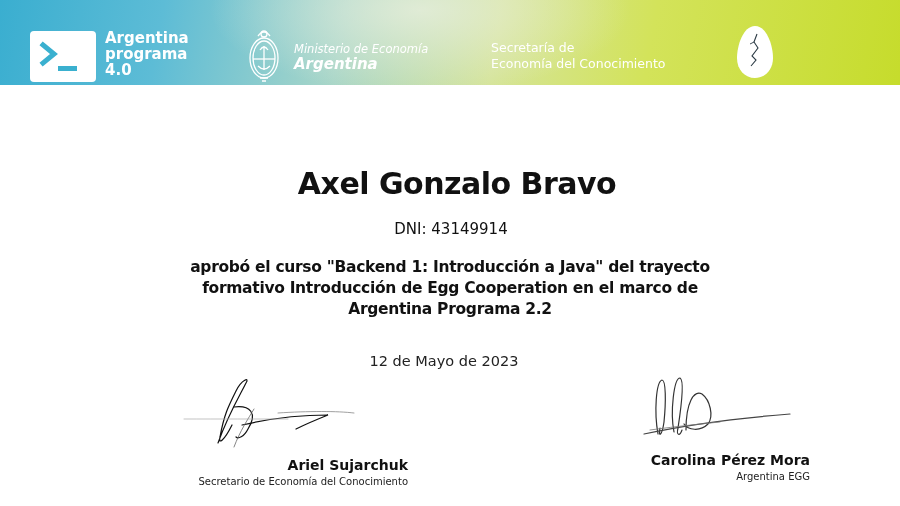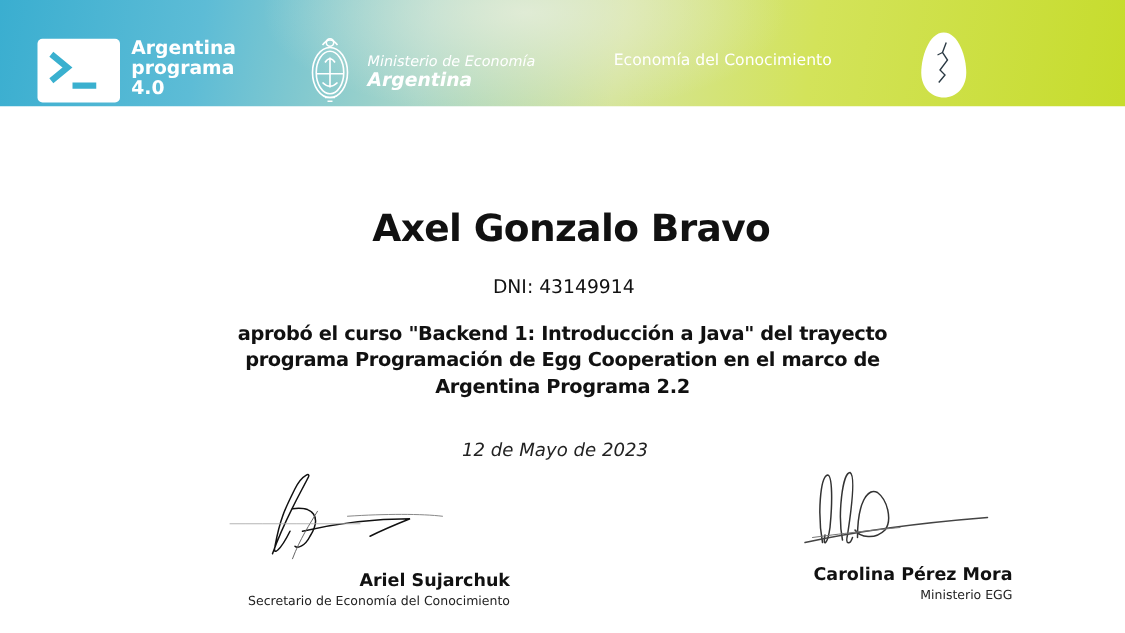--- a/index.html
+++ b/index.html
@@ -46,21 +46,21 @@
     position:absolute; left:0; top:220px; width:902px; text-align:center;
     font-size:15px; color:#111;
   }
   .desc {
     position:absolute; left:170px; top:257px; width:560px; text-align:center;
     font-size:15.5px; line-height:21px; font-weight:bold; color:#111;
     letter-spacing:-0.3px;
   }
   .date {
     position:absolute; left:0; top:353px; width:888px; text-align:center;
-    font-size:14.5px; color:#222;font-style:italic;
+    font-size:14.5px; color:#222;
   }
   .sig { position:absolute; }
   .sig1 { left:178px; top:375px; }
   .sig2 { left:630px; top:372px; }
   .sigblock { position:absolute; text-align:right; }
   .sigblock .nm { font-weight:bold; font-size:14px; color:#111; white-space:nowrap; }
   .sigblock .rl { font-size:10px; color:#222; white-space:nowrap; margin-top:3px; }
   .sb1 { left:160px; top:457px; width:248px; }
   .sb2 { left:590px; top:452px; width:220px; }
 </style>
@@ -92,37 +92,38 @@
       <path d="M14 40 Q20 46 26 40"></path>
       <path d="M16 52 L24 52 M18 55 L22 55"></path>
     </g>
   </svg>
   <div class="min-text">
     <div class="l1">Ministerio de Economía</div>
     <div class="l2">Argentina</div>
   </div>
 
   <div class="sec-text">
+    <div>Secretaría de</div>
     <div>Economía del Conocimiento</div>
   </div>
 
   <svg class="egg-icon" width="40" height="58" viewBox="0 0 40 58">
     <ellipse cx="20" cy="35" rx="15" ry="4" fill="rgba(120,140,20,0.25)"></ellipse>
     <path d="M20 2 C32 2 38 22 38 34 C38 46 30 54 20 54 C10 54 2 46 2 34 C2 22 8 2 20 2 Z" fill="#fff"></path>
     <path d="M22 10 L19 18 L23 24 L17 32 L21 36 L16 42" fill="none" stroke="#2b3a44" stroke-width="1.1"></path>
     <path d="M19 18 L15 20" fill="none" stroke="#2b3a44" stroke-width="0.9"></path>
   </svg>
 </div>
 
 <div class="name">Axel Gonzalo Bravo</div>
 <div class="dni">DNI: 43149914</div>
 
 <div class="desc">
   <div>aprobó el curso "Backend 1: Introducción a Java" del trayecto</div>
-  <div>programa Programación de Egg Cooperation en el marco de</div>
+  <div>formativo Introducción de Egg Cooperation en el marco de</div>
   <div>Argentina Programa 2.2</div>
 </div>
 
 <div class="date">12 de Mayo de 2023</div>
 
 <svg class="sig sig1" width="200" height="80" viewBox="0 0 200 80">
   <g fill="none" stroke="#111" stroke-width="1.2" stroke-linecap="round">
     <path d="M40 68 C50 40 62 20 68 8 C72 2 64 4 58 16 C50 32 46 40 42 62 C40 70 46 66 54 50"></path>
     <path d="M56 32 C72 30 80 38 70 54 C66 62 60 64 58 62"></path>
     <path d="M64 50 C90 44 120 40 150 40 C140 44 130 48 118 54"></path>
@@ -140,14 +141,14 @@
   <g fill="none" stroke="#333" stroke-width="1.2" stroke-linecap="round">
     <path d="M28 62 C24 40 26 10 32 8 C36 8 36 30 34 50 C32 64 28 66 30 56"></path>
     <path d="M44 60 C40 40 44 6 50 6 C54 8 52 30 48 56 C46 64 50 64 52 58"></path>
     <path d="M56 58 C56 30 64 18 72 22 C80 28 84 44 78 52 C70 60 58 58 54 52"></path>
     <path d="M14 62 C60 52 110 46 160 42" stroke="#444"></path>
     <path d="M20 58 C50 54 70 52 90 50" stroke="#777" stroke-width="0.8"></path>
   </g>
 </svg>
 <div class="sigblock sb2">
   <div class="nm">Carolina Pérez Mora</div>
-  <div class="rl">Ministerio EGG</div>
+  <div class="rl">Argentina EGG</div>
 </div>
 
 </body></html>

